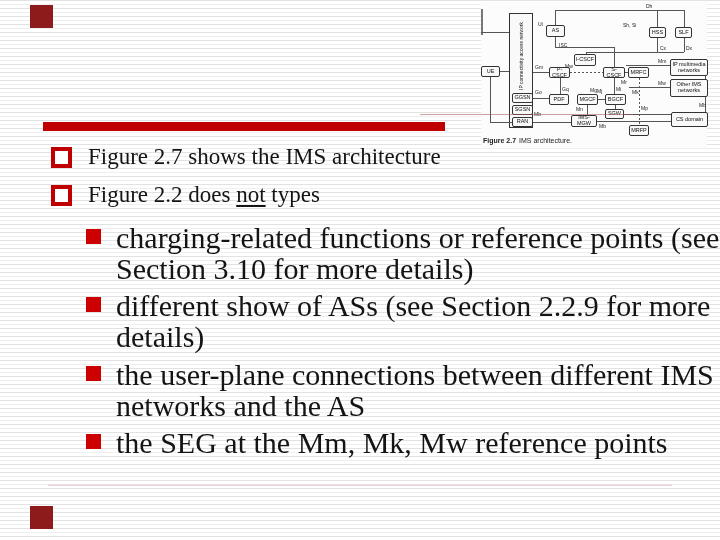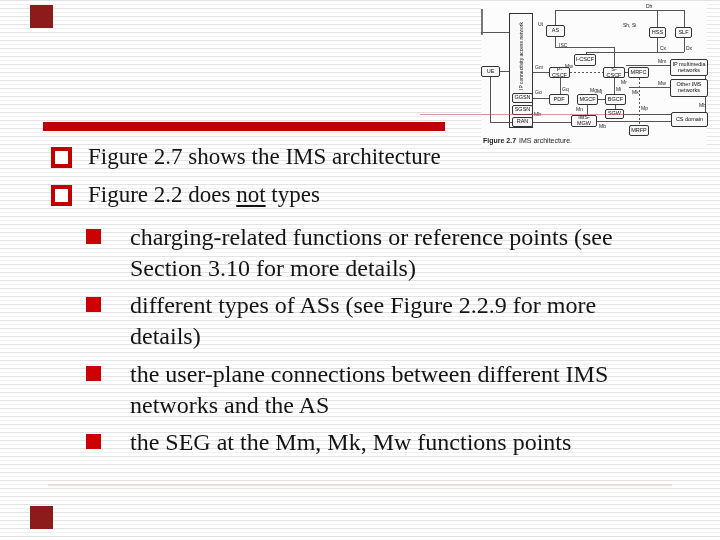--- a/index.html
+++ b/index.html
@@ -18,21 +18,21 @@
 
   
   .l1{position:absolute;left:51px;z-index:1;}
   .l1 .chk{position:absolute;left:0;top:3px;width:13px;height:13px;border:4px solid #C00000;background:#fff;}
   .l1 .t{position:absolute;left:37px;top:0;white-space:pre;font-size:23px;line-height:26px;color:#141414;}
   .u{text-decoration:underline;text-decoration-thickness:2px;text-underline-offset:3px;}
 
   
   .sub{position:absolute;left:86px;z-index:1;}
   .sub .sq{position:absolute;left:0;top:7px;width:15px;height:15px;background:#CC0000;}
-  .sub .t{position:absolute;left:44px;top:0;white-space:pre;font-size:24px;line-height:31px;color:#141414;}
+  .sub .t{position:absolute;left:30px;top:0;white-space:pre;font-size:30px;line-height:31px;color:#141414;}
 
   
   .fig{position:absolute;left:481px;top:2px;width:226px;height:146px;background:#fcfcfc;z-index:2;
        font-family:"Liberation Sans",sans-serif;}
   .fbox{position:absolute;border:1px solid #333;background:#f9f9f9;display:flex;align-items:center;
         justify-content:center;font-size:5.5px;line-height:1.08;text-align:center;color:#111;
         border-radius:2px;box-sizing:border-box;overflow:hidden;}
   .vlab{position:absolute;left:28px;top:11px;width:24px;height:115px;border:1px solid #333;
         background:#f9f9f9;box-sizing:border-box;display:flex;align-items:center;justify-content:center;}
   .vlab span{writing-mode:vertical-rl;transform:rotate(180deg);font-size:5px;white-space:nowrap;
@@ -67,31 +67,31 @@
   </div>
 
   <div id="sub-bullets">
       <div class="sub" style="top: 222px;">
         <span class="sq"></span>
         <span class="t">charging-related functions or reference points (see
 Section 3.10 for more details)</span>
       </div>
       <div class="sub" style="top: 290px;">
         <span class="sq"></span>
-        <span class="t">different types of ASs (see Figure 2.2.9 for more
+        <span class="t">different show of ASs (see Section 2.2.9 for more
 details)</span>
       </div>
       <div class="sub" style="top: 359px;">
         <span class="sq"></span>
         <span class="t">the user-plane connections between different IMS
 networks and the AS</span>
       </div>
       <div class="sub" style="top: 427px;">
         <span class="sq"></span>
-        <span class="t">the SEG at the Mm, Mk, Mw functions points</span>
+        <span class="t">the SEG at the Mm, Mk, Mw reference points</span>
       </div>
     </div>
 
   <div class="fig">
     <div class="smudge"></div>
     <div class="vlab">
       <span>IP connectivity access network</span>
     </div>
     <div id="fig-content">
         <div class="fline" style="left: 0px; top: 30px; width: 28px; height: 1px;"></div>

